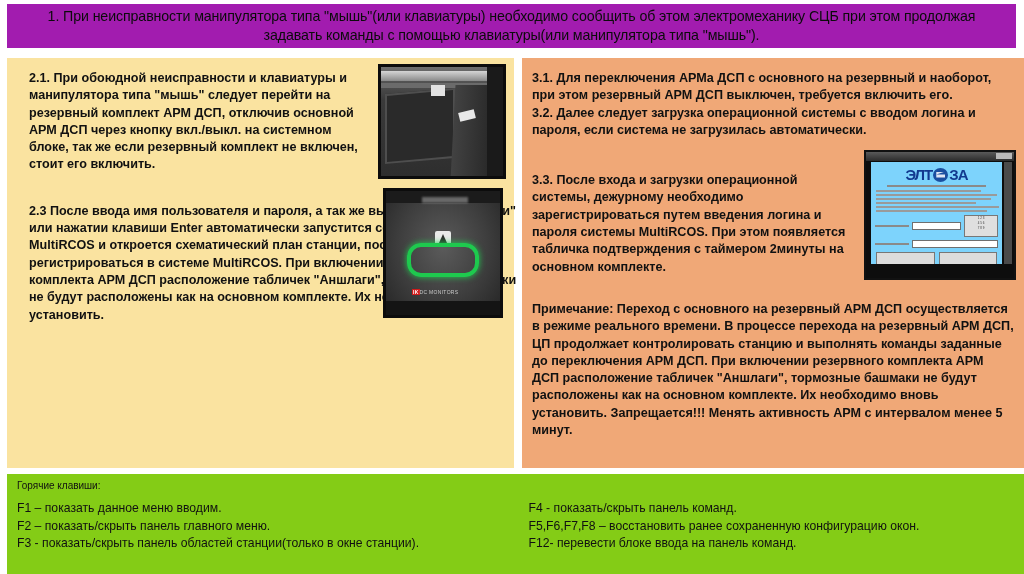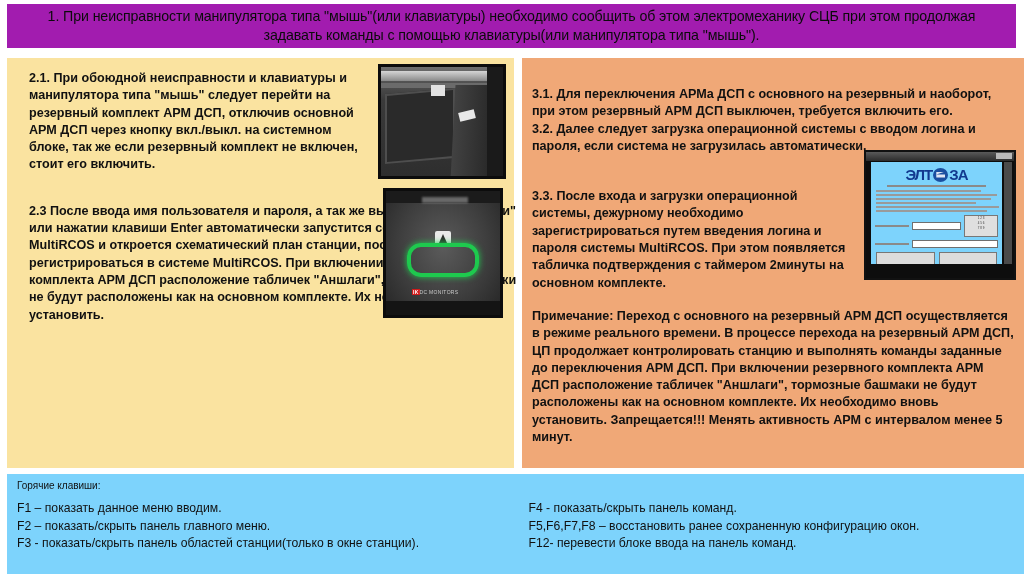--- a/index.html
+++ b/index.html
@@ -36,21 +36,21 @@
     padding:8px 10px 0 10px;
   }
   .panel-right{
     position:absolute;left:522px;top:58px;width:502px;height:410px;
     background:#f0a877;
     box-sizing:border-box;
     padding:8px 10px 0 10px;
   }
   .panel-bottom{
     position:absolute;left:7px;top:474px;width:1017px;height:100px;
-    background:#7dd3fc;
+    background:#84cc16;
     box-sizing:border-box;
     padding:6px 0 0 0;
   }
 
   
   .left-col{
     width:364px;
   }
   .para{
     font-weight:bold;
@@ -115,23 +115,23 @@
     background:#141414;}
 
   
   .rpara{
     font-weight:bold;
     font-size:12.6px;
     line-height:17.3px;
     color:#111;
     margin:0;
   }
-  .r31{margin-top:20px;width:482px;}
+  .r31{margin-top:4px;width:482px;}
   .r33{margin-top:33px;width:322px;}
-  .rnote{margin-top:16px;width:482px;}
+  .rnote{margin-top:25px;width:482px;}
 
   
   .dlg-photo{
     position:absolute;left:864px;top:150px;width:152px;height:130px;
     background:#0d0d0d;border:2px solid #111;box-sizing:border-box;
     overflow:hidden;
   }
   .dlg-title{position:absolute;left:0;top:0;width:100%;height:9px;
     background:linear-gradient(180deg,#5a5a5a,#2c2c2c);}
   .dlg-title .tb{position:absolute;right:2px;top:1px;width:16px;height:6px;

